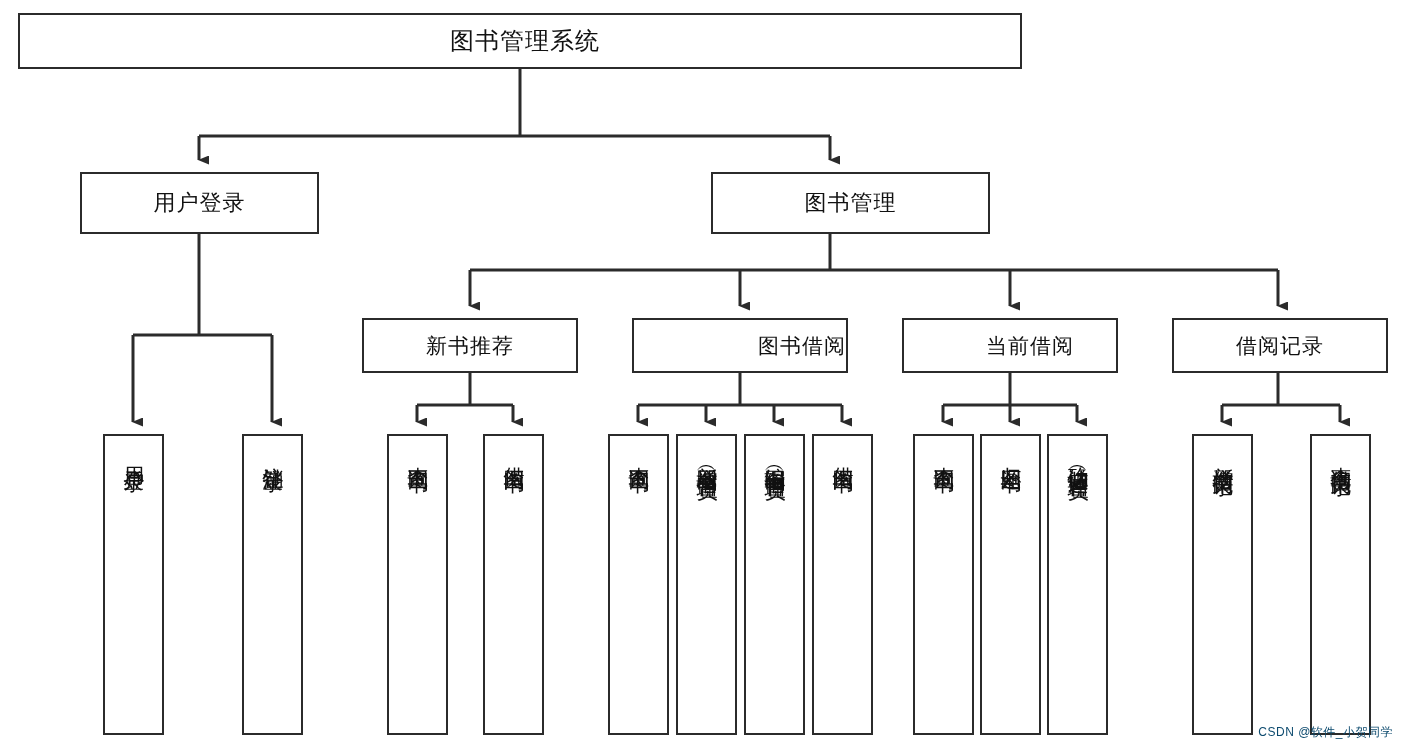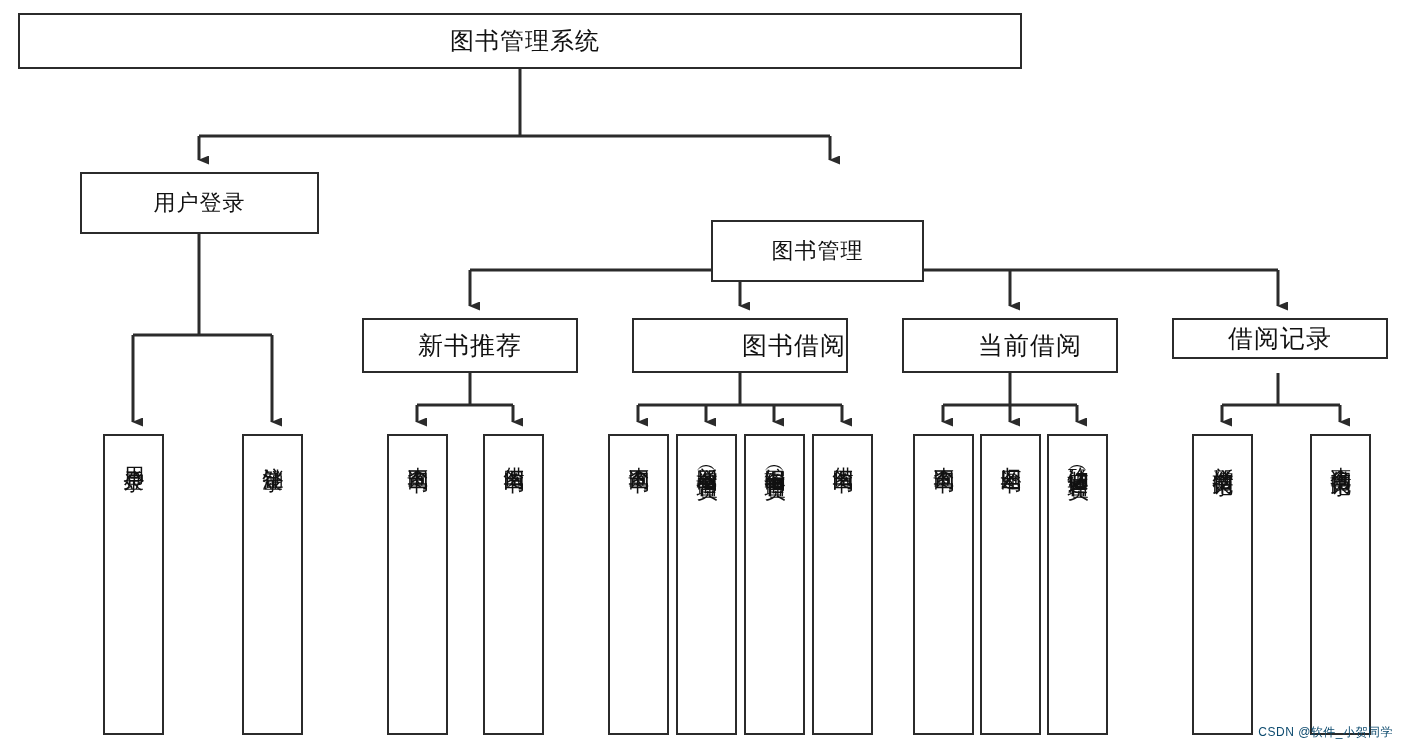--- a/index.html
+++ b/index.html
@@ -38,21 +38,21 @@
   }
   .node.level-0 {
     font-size: 24px;
     letter-spacing: 1px;
   }
   .node.level-1 {
     font-size: 22px;
     letter-spacing: 1px;
   }
   .node.level-2 {
-    font-size: 25px;
+    font-size: 21px;
     letter-spacing: 1px;
     font-family: Liberation Serif, serif;
   }
   .node.leaf {
     align-items: flex-start;
     justify-content: center;
     padding-top: 14px;
     font-size: 21px;
   }
   .vtext {
@@ -129,34 +129,34 @@
     </g>
   </svg>
 
   <div class="node level-0" style="left:18px; top:13px; width:1004px; height:56px;padding-left:10px;">
     <span>图书管理系统</span>
   </div>
 
   <div class="node level-1" style="left:80px; top:172px; width:239px; height:62px;">
     <span>用户登录</span>
   </div>
-  <div class="node level-1" style="left:711px; top:172px; width:213px; height:62px;margin-top:48px;">
+  <div class="node level-1" style="left:711px; top:172px; width:279px; height:62px;">
     <span>图书管理</span>
   </div>
 
   <div class="node level-2" style="left:362px; top:318px; width:216px; height:55px;">
     <span>新书推荐</span>
   </div>
   <div class="node level-2" style="left:632px; top:318px; width:216px; height:55px;justify-content:flex-end;">
     <span>图书借阅</span>
   </div>
   <div class="node level-2" style="left:902px; top:318px; width:216px; height:55px;padding-left:40px;">
     <span>当前借阅</span>
   </div>
-  <div class="node level-2" style="left:1172px; top:318px; width:216px; height:41px;justify-content:center;">
+  <div class="node level-2" style="left:1172px; top:318px; width:216px; height:55px;justify-content:center;">
     <span>借阅记录</span>
   </div>
 
   <div class="node leaf" style="left:103px; top:434px; width:61px; height:301px;">
     <span class="vtext">用户登录</span>
   </div>
   <div class="node leaf" style="left:242px; top:434px; width:61px; height:301px;">
     <span class="vtext">注销登录</span>
   </div>
 

